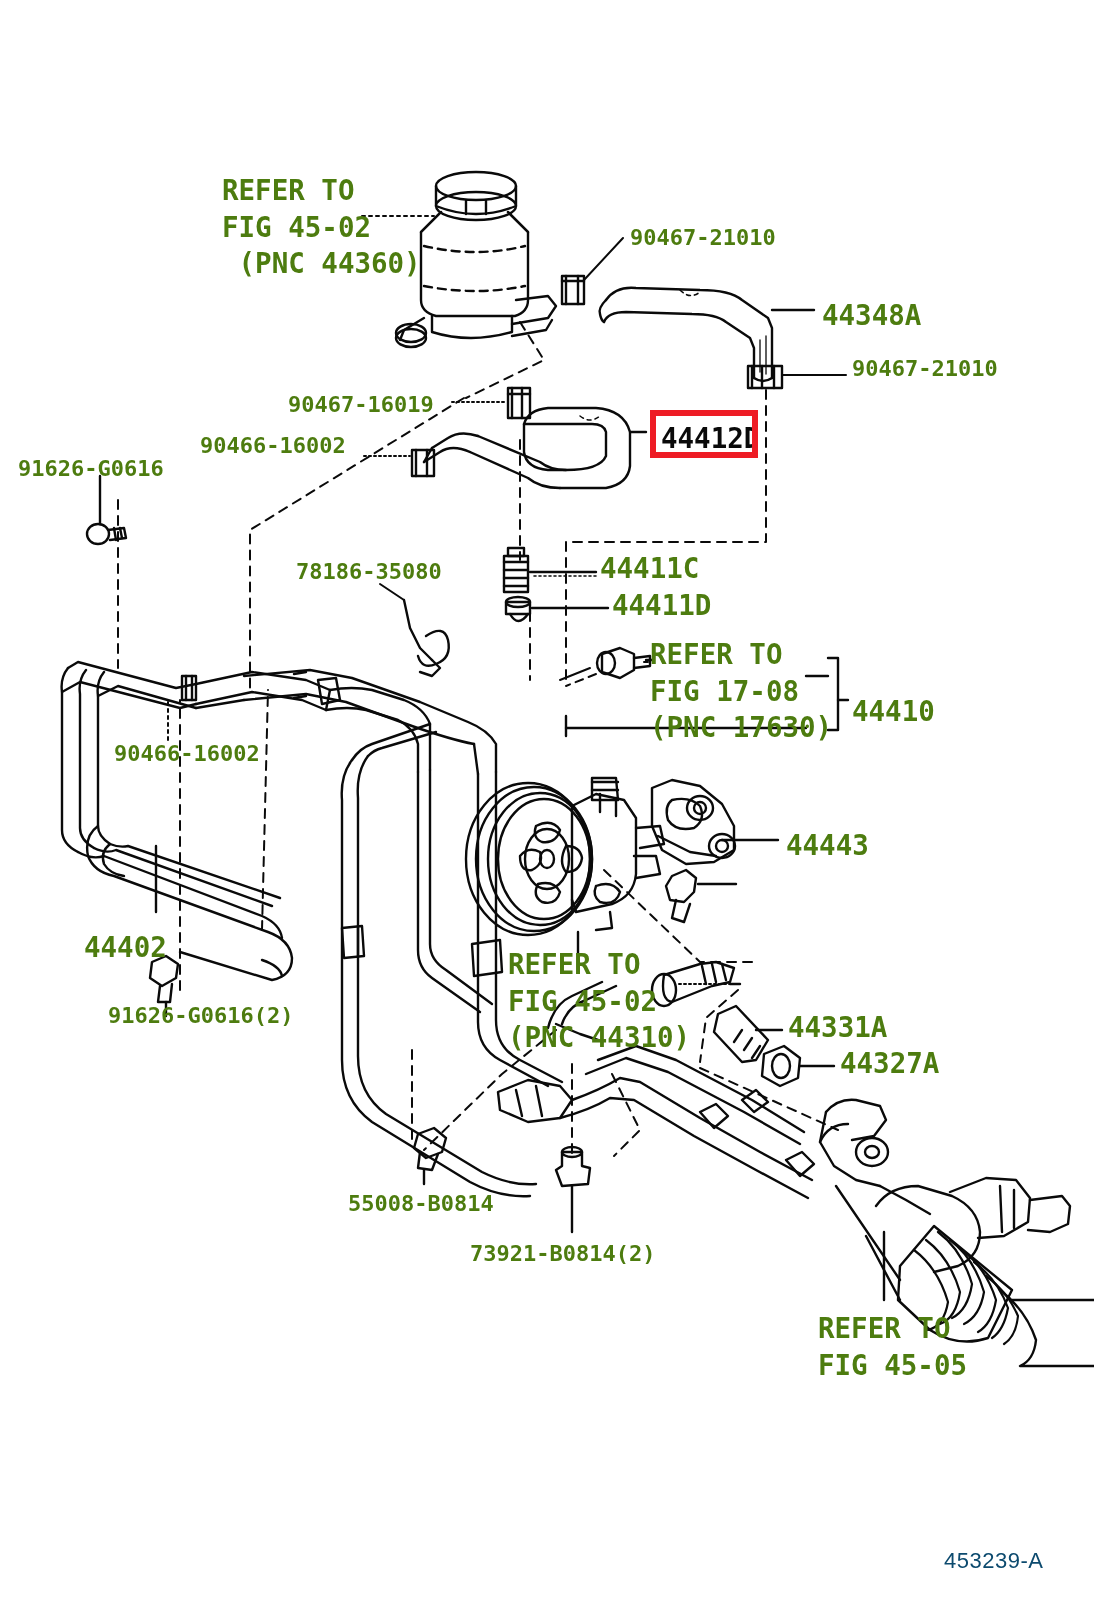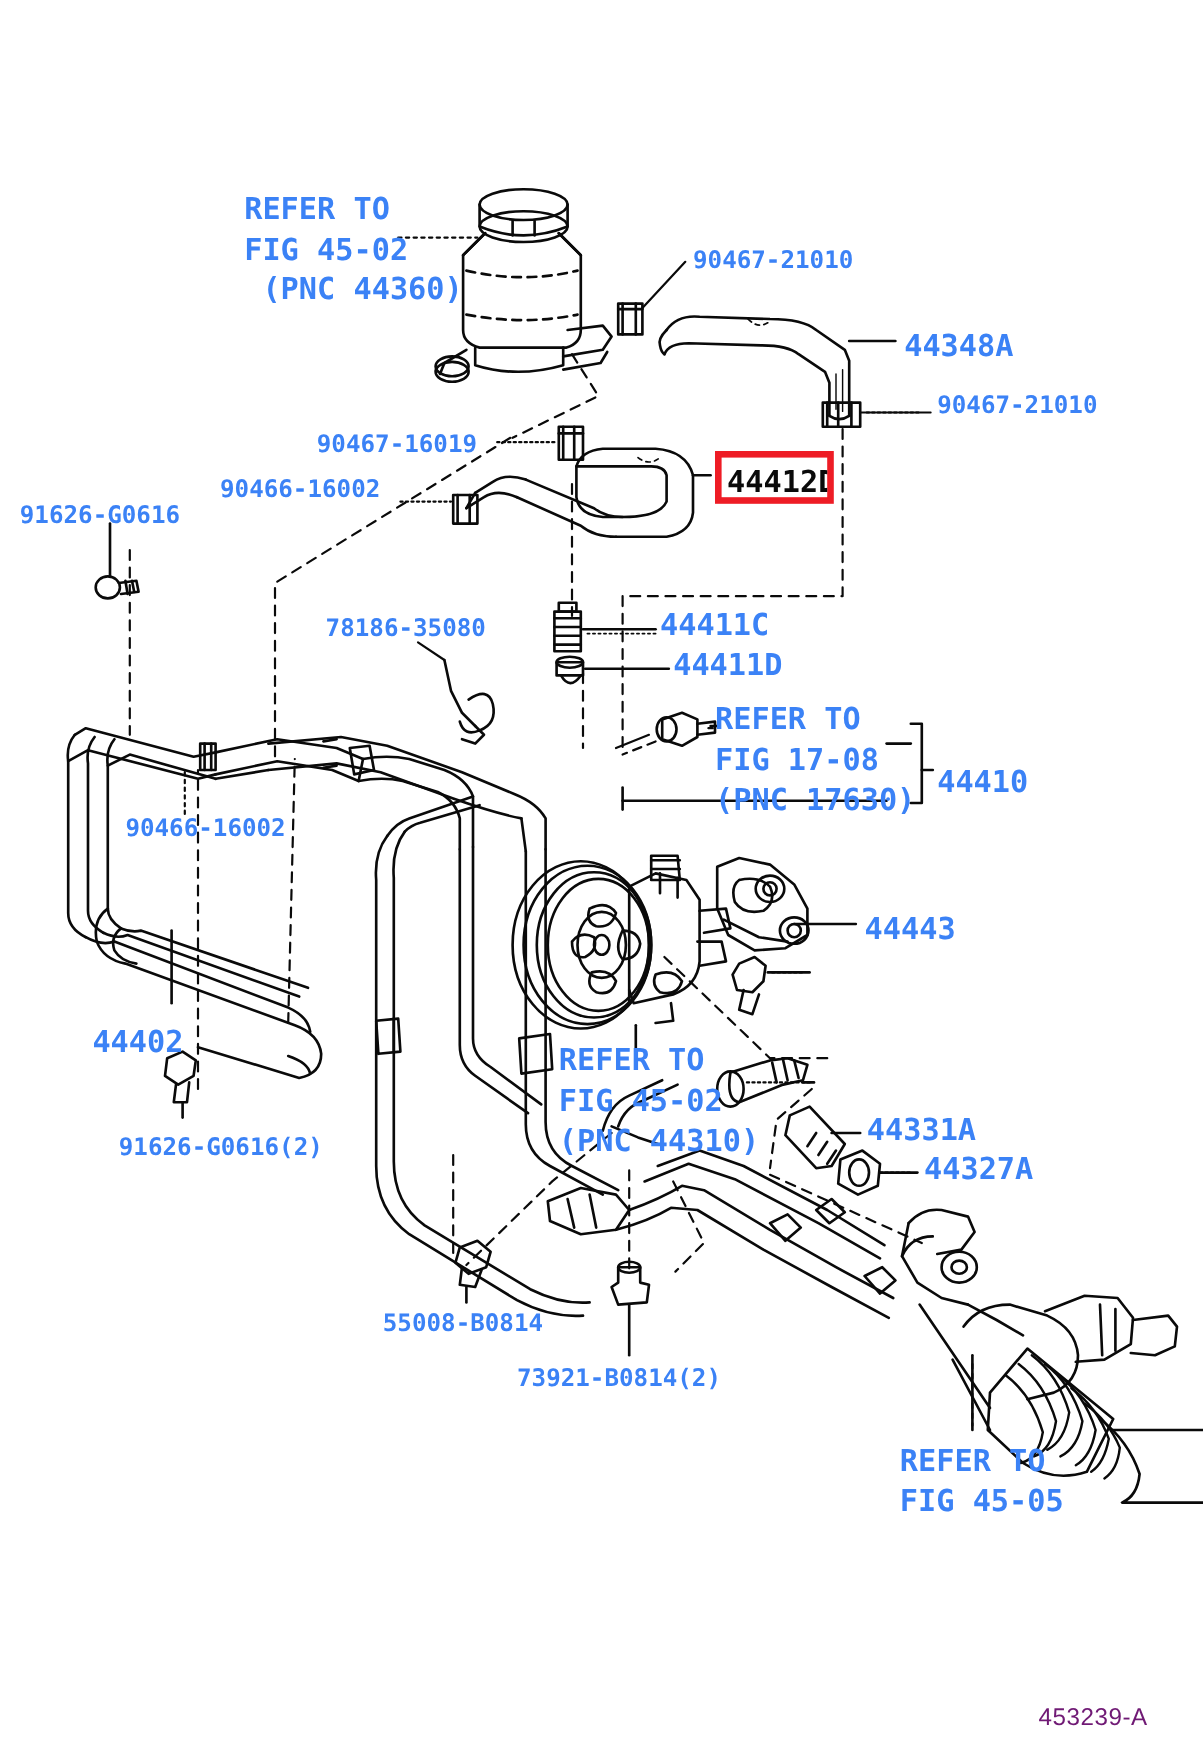--- a/index.html
+++ b/index.html
@@ -11,21 +11,21 @@
     position:relative;
     width:1094px;
     height:1600px;
     background:#ffffff;
     overflow:hidden;
   }
   #art{position:absolute;left:0;top:0;width:1094px;height:1600px;}
   .lbl{
     position:absolute;
     font-family:"DejaVu Sans Mono", monospace;
-    color:#3b82f6;
+    color:#4d7c0f;
     white-space:pre;
     line-height:1.30;
     letter-spacing:0px;
   }
   .lbl.bold{font-weight:bold;}
   .lbl.plain{font-weight:bold;}
   .s27{font-size:22px;}
   .s28{font-size:27.5px;}
   .multi{line-height:1.33;}
   
@@ -46,21 +46,21 @@
     font-size:27.5px;
     color:#0a0a0a;
     white-space:pre;
   }
   #figid{
     position:absolute;
     left:944px; top:1548px;
     font-family:"Liberation Sans", sans-serif;
     font-size:22px;
     font-weight:normal;
-    color:#701a75;
+    color:#0c4a6e;
     letter-spacing:0.5px;
     white-space:pre;
   }
 </style>
 </head>
 <body>
 
 <div id="page">
 
   <svg id="art" viewBox="0 0 1094 1600" xmlns="http://www.w3.org/2000/svg">
@@ -398,21 +398,21 @@
 (PNC 17630)</div>
   <div class="lbl bold s28" style="left:852px;top:694px;">44410</div>
   <div class="lbl plain s27" style="left:114px;top:740px;">90466-16002</div>
   <div class="lbl bold s28" style="left:786px;top:828px;">44443</div>
   <div class="lbl bold s28" style="left:84px;top:930px;">44402</div>
   <div class="lbl bold s28 multi" style="left:508px;top:946px;">REFER TO
 FIG 45-02
 (PNC 44310)</div>
   <div class="lbl bold s28" style="left:788px;top:1010px;">44331A</div>
   <div class="lbl bold s28" style="left:840px;top:1046px;">44327A</div>
-  <div class="lbl plain s27" style="left:108px;top:1030px;">91626-G0616(2)</div>
+  <div class="lbl plain s27" style="left:108px;top:1002px;">91626-G0616(2)</div>
   <div class="lbl plain s27" style="left:348px;top:1190px;">55008-B0814</div>
   <div class="lbl plain s27" style="left:470px;top:1240px;">73921-B0814(2)</div>
   <div class="lbl bold s28 multi" style="left:818px;top:1310px;">REFER TO
 FIG 45-05</div>
 
   <div id="hl-44412">
     <span class="inner">44412D</span>
   </div>
 
   <div id="figid">453239-A</div>

